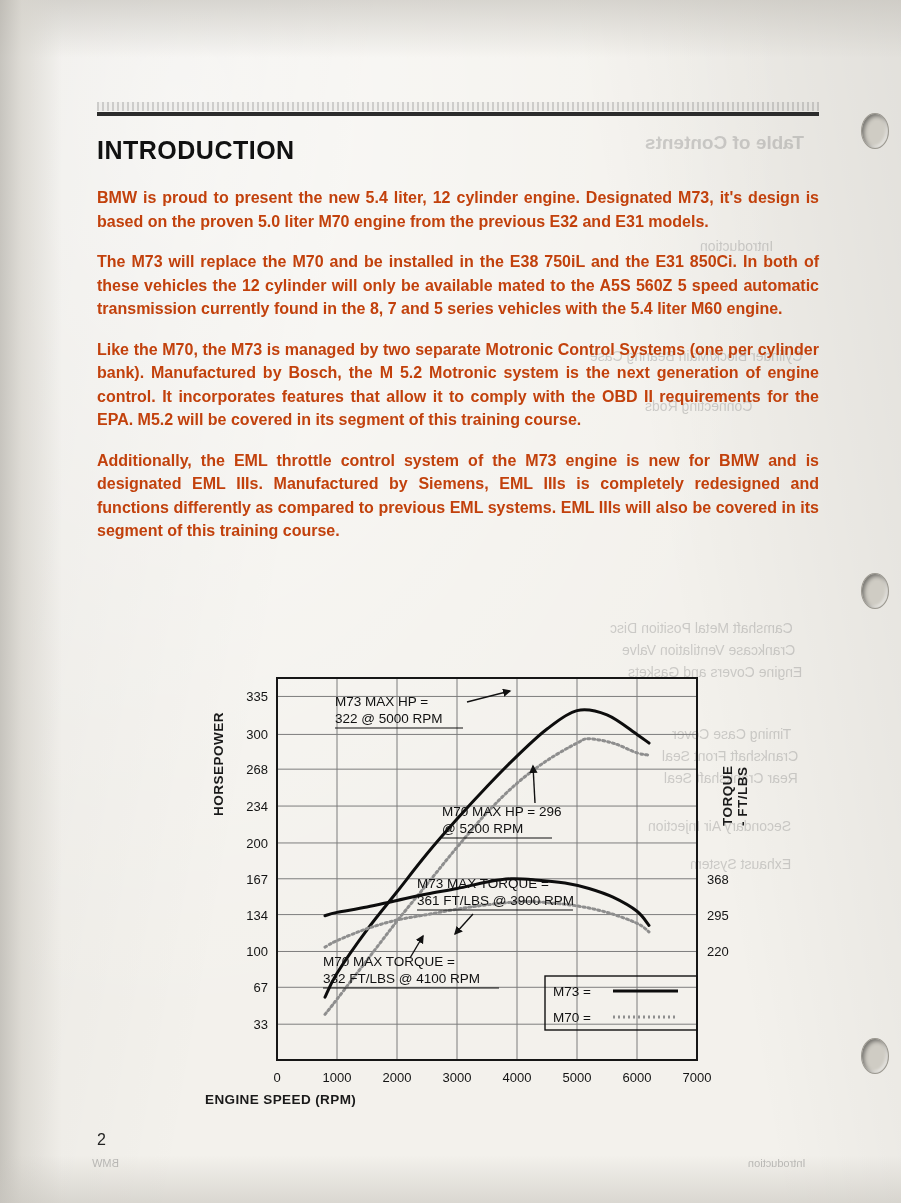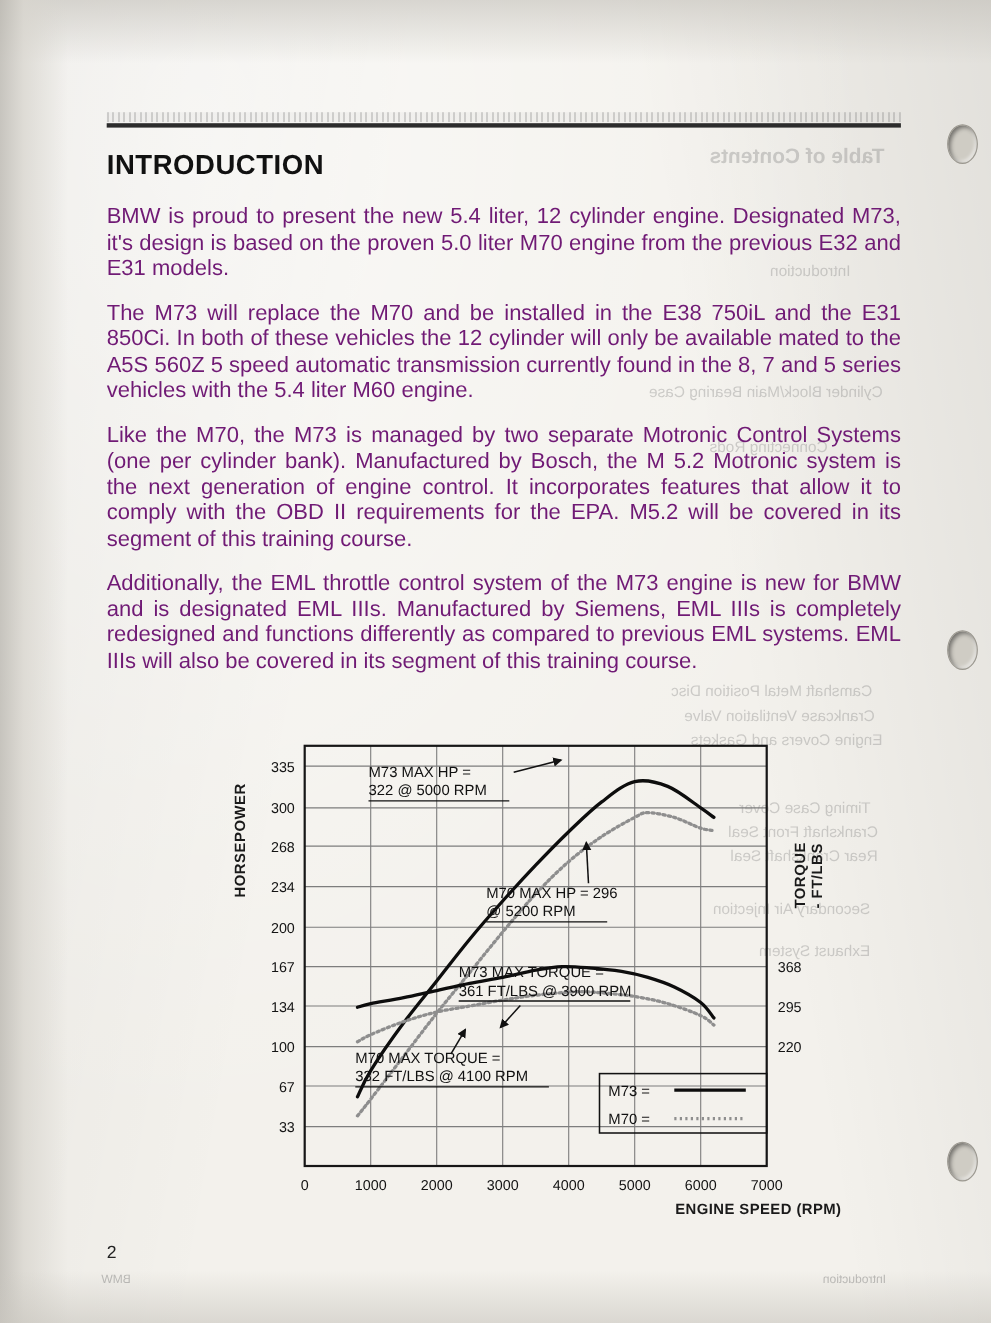--- a/index.html
+++ b/index.html
@@ -80,24 +80,25 @@
     margin: 0;
     font-size: 25px;
     letter-spacing: 0.5px;
     font-weight: bold;
     color: #111;
   }
 
   .body-copy {
     position: absolute;
     left: 97px; top: 186px; width: 722px;
-    font-size: 20px;
+    font-size: 16px;
     line-height: 23.5px;
     text-align: justify;
-    color: #701a75;
+    color: #c2410c;
+    font-weight: bold;
   }
   .body-copy p { margin: 0 0 17px 0; }
 
   
   .ghost {
     position: absolute;
     color: rgba(120,120,120,0.33);
     font-size: 14px;
     font-family: "Liberation Sans", sans-serif;
     transform: scaleX(-1);
@@ -125,21 +126,21 @@
     left: 515px; top: 160px;
     transform: rotate(-90deg);
     transform-origin: left top;
     font-size: 13.5px;
     font-weight: bold;
     letter-spacing: .5px;
   }
   .x-axis-label {
     position: absolute;
     left: 0; right: 0; top: 426px;
-    text-align: right;
+    text-align: left;
     font-size: 13.5px;
     font-weight: bold;
     letter-spacing: .4px;
   }
   .chart-svg { position: absolute; left: 0; top: 0; }
 
   .page-number {
     position: absolute;
     left: 97px; top: 1131px;
     font-size: 16px;

